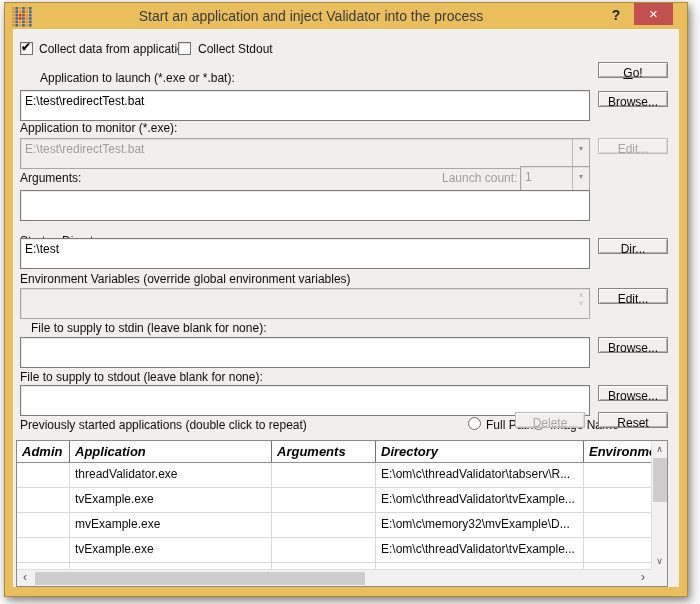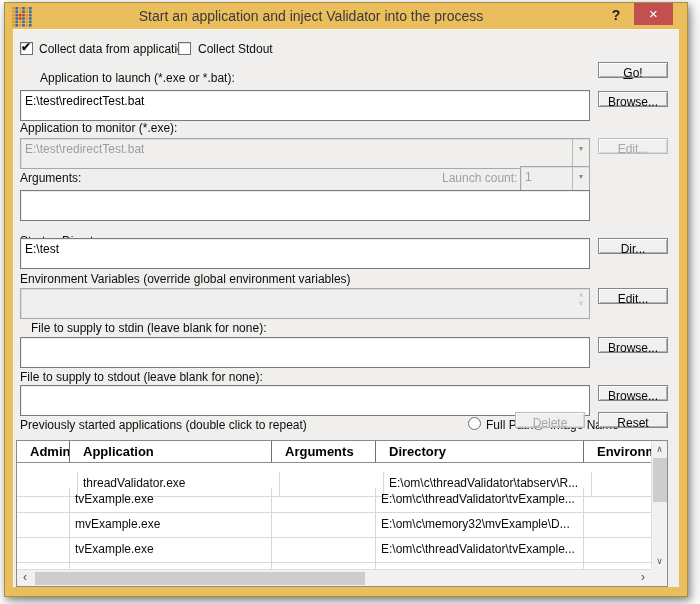--- a/index.html
+++ b/index.html
@@ -46,21 +46,21 @@
   .cb.on .mark { display:block; }
   .radio { position:absolute; width:13px; height:13px; background:#fff;
            border:1px solid #6e6e6e; border-radius:50%; }
   .radio.on::after { content:''; position:absolute; left:3px; top:3px; width:5px; height:5px;
                      border-radius:50%; background:#2b2b2b; }
   
   .table { position:absolute; left:3px; top:411px; width:652px; height:147px;
            background:#fff; border:1px solid #8a8a8a; font-size:12px; }
   .thead { position:absolute; left:0; top:0; right:16px; height:22px; display:flex;
            font-weight:bold; font-size:13px; color:#000; border-bottom:1px solid #8f8f8f; }
-  .th { padding:3px 0 0 13px; border-right:1px solid #707070; white-space:nowrap; overflow:hidden; }
+  .th { padding:3px 0 0 5px; border-right:1px solid #707070; white-space:nowrap; overflow:hidden;font-style:italic; }
   .tr { position:absolute; left:0; right:16px; height:25px; display:flex;
         border-bottom:1px solid #d8d8d8; }
   .tr.partial { height:6px; border-bottom:none; }
   .td { padding:4px 0 0 5px; border-right:1px solid #d8d8d8; white-space:nowrap;
         overflow:hidden; color:#0b0b0b; }
   .c0 { width:53px; } .c1 { width:202px; } .c2 { width:104px; } .c3 { width:208px; }
   .c4 { flex:1; border-right:none; }
   .vscroll { position:absolute; top:0; right:0; width:16px; height:128px;
              background:#f1f1f1; border-left:1px solid #dedede; }
   .varrow { position:absolute; left:0; width:15px; height:16px; text-align:center;
@@ -184,21 +184,21 @@
 
     <div class="table">
       <div class="thead">
         <div class="th c0">Admin</div>
         <div class="th c1">Application</div>
         <div class="th c2">Arguments</div>
         <div class="th c3">Directory</div>
         <div class="th c4">Environment</div>
       </div>
 
-      <div class="tr" style="top:31px;padding-left:8px;">
+      <div class="tr" style="top:22px;">
         <div class="td c0"></div>
         <div class="td c1">threadValidator.exe</div>
         <div class="td c2"></div>
         <div class="td c3">E:\om\c\threadValidator\tabserv\R...</div>
         <div class="td c4"></div>
       </div>
       <div class="tr" style="top:47px;">
         <div class="td c0"></div>
         <div class="td c1">tvExample.exe</div>
         <div class="td c2"></div>

